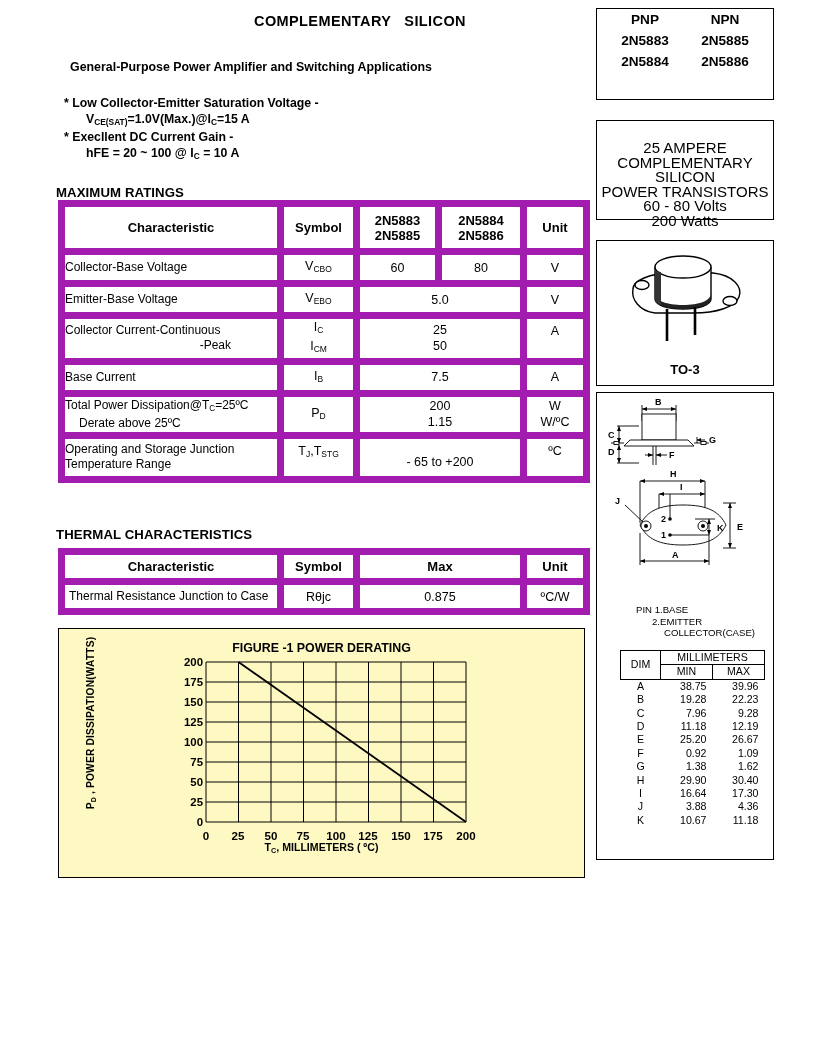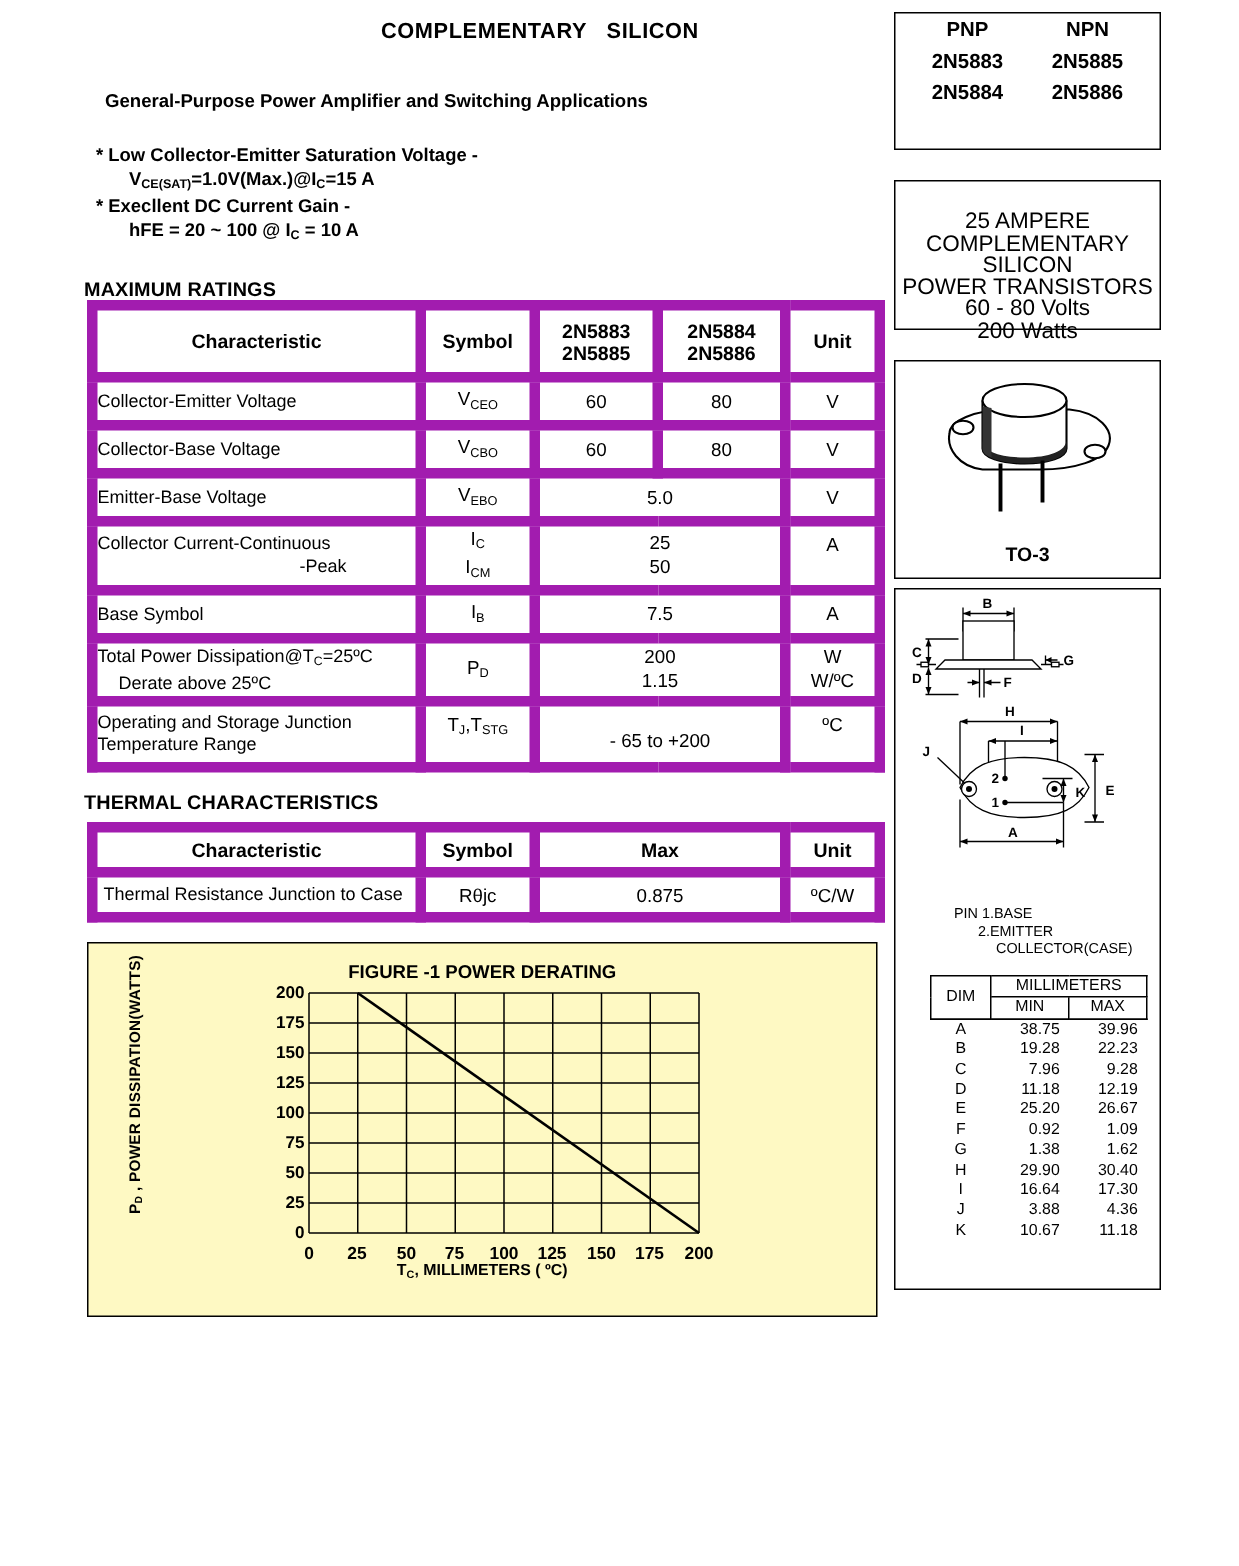--- a/index.html
+++ b/index.html
@@ -183,29 +183,20 @@
         </th>
         <th class="hdr">
           <div>2N5884</div>
           <div>2N5886</div>
         </th>
         <th class="hdr">Unit</th>
       </tr>
     </thead>
     <tbody>
 
-      <tr style="height:32px;">
-        <td class="charac">Collector-Emitter Voltage</td>
-        <td class="ctr">
-          <span>V</span><sub>CEO</sub>
-        </td>
-        <td class="ctr">60</td>
-        <td class="ctr">80</td>
-        <td class="ctr">V</td>
-      </tr>
 
       <tr style="height:32px;padding-left:16px;">
         <td class="charac">Collector-Base Voltage</td>
         <td class="ctr">
           <span>V</span><sub>CBO</sub>
         </td>
         <td class="ctr">60</td>
         <td class="ctr">80</td>
         <td class="ctr">V</td>
       </tr>
@@ -229,21 +220,21 @@
           <div><span>I</span><sub>CM</sub></div>
         </td>
         <td class="ctr" colspan="2">
           <div>25</div>
           <div>50</div>
         </td>
         <td class="ctr" style="vertical-align:top; padding-top:4px;">A</td>
       </tr>
 
       <tr style="height:32px;">
-        <td class="charac">Base Symbol</td>
+        <td class="charac">Base Current</td>
         <td class="ctr">
           <span>I</span><sub>B</sub>
         </td>
         <td class="ctr" colspan="2">7.5</td>
         <td class="ctr">A</td>
       </tr>
 
       <tr style="height:42px;">
         <td class="charac">
           <div class="nowrapx"><span>Total Power Dissipation@T</span><sub>C</sub><span>=25ºC</span></div>

